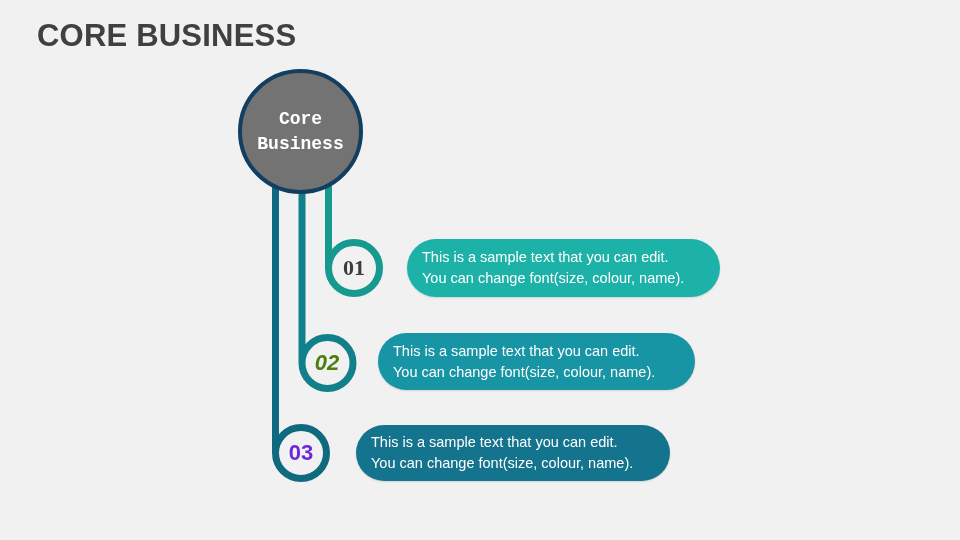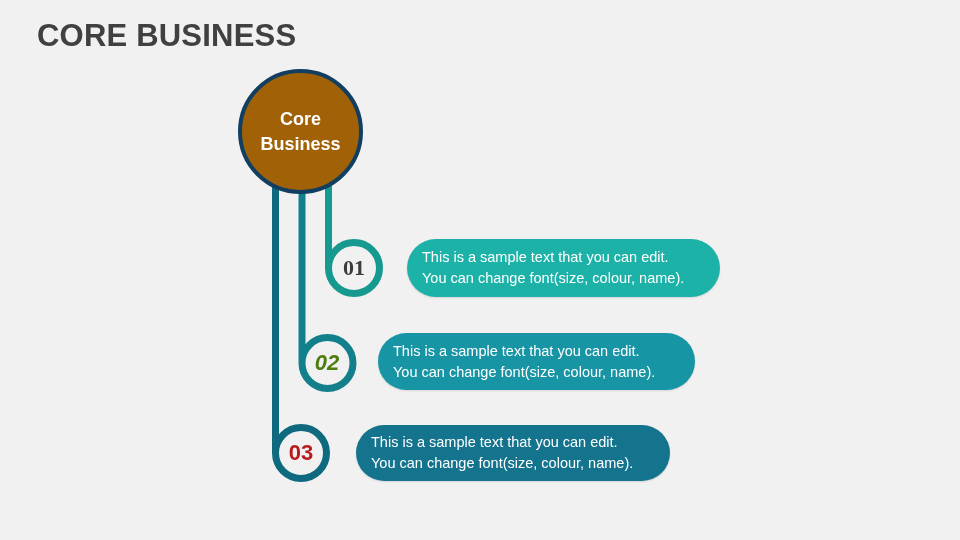--- a/index.html
+++ b/index.html
@@ -89,28 +89,28 @@
 <div class="slide">
 
   <div class="slide-title" style="color: rgb(64, 64, 64);">CORE BUSINESS</div>
 
   <svg class="connectors" viewBox="0 0 960 540" xmlns="http://www.w3.org/2000/svg">
     <path d="M 328.5 186 V 268 a 25.5 25.5 0 1 0 51 0 a 25.5 25.5 0 1 0 -51 0" fill="none" stroke="#16998f" stroke-width="7" stroke-linejoin="round"></path>
     <path d="M 302 186 V 363 a 25.5 25.5 0 1 0 51 0 a 25.5 25.5 0 1 0 -51 0" fill="none" stroke="#12808b" stroke-width="7" stroke-linejoin="round"></path>
     <path d="M 275.5 186 V 453 a 25.5 25.5 0 1 0 51 0 a 25.5 25.5 0 1 0 -51 0" fill="none" stroke="#0f6a80" stroke-width="7" stroke-linejoin="round"></path>
   </svg>
 
-  <div class="center-node" style="background: #a16207; border-color: rgb(18, 63, 97); color: rgb(255, 255, 255);">
+  <div class="center-node" style="background: #737373; border-color: rgb(18, 63, 97); color: rgb(255, 255, 255); font-family: Liberation Mono, monospace;">
     <span>Core</span>
     <span>Business</span>
   </div>
 
   <div class="ring-number n1" style="color: rgb(60, 60, 60);">01</div>
   <div class="ring-number n2" style="color: #4d7c0f; font-style: italic;">02</div>
-  <div class="ring-number n3" style="color: #b91c1c;">03</div>
+  <div class="ring-number n3" style="color: #6d28d9;">03</div>
 
   <div class="bubble b1" style="background: rgb(29, 178, 168); color: rgb(255, 255, 255);">
     <span>This is a sample text that you can edit.</span>
     <span>You can change font(size, colour, name).</span>
   </div>
   <div class="bubble b2" style="background: rgb(23, 149, 164); color: rgb(255, 255, 255);">
     <span>This is a sample text that you can edit.</span>
     <span>You can change font(size, colour, name).</span>
   </div>
   <div class="bubble b3" style="background: rgb(20, 116, 142); color: rgb(255, 255, 255);">

